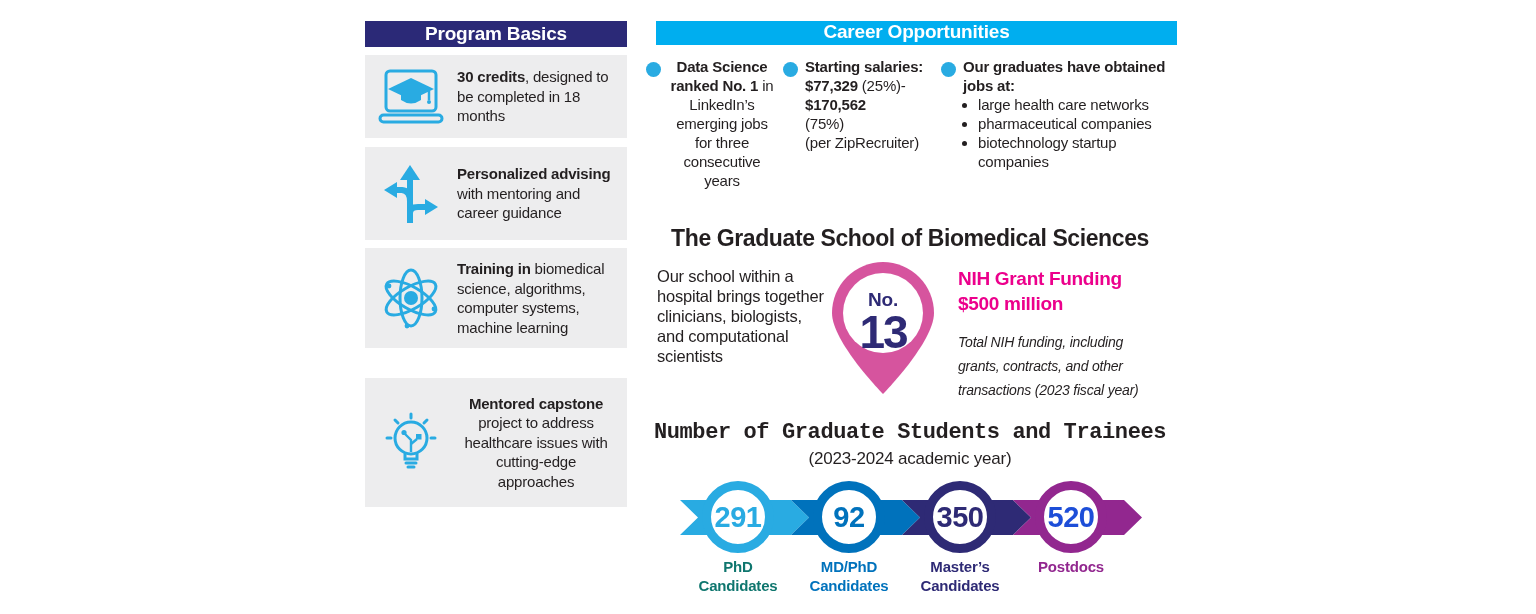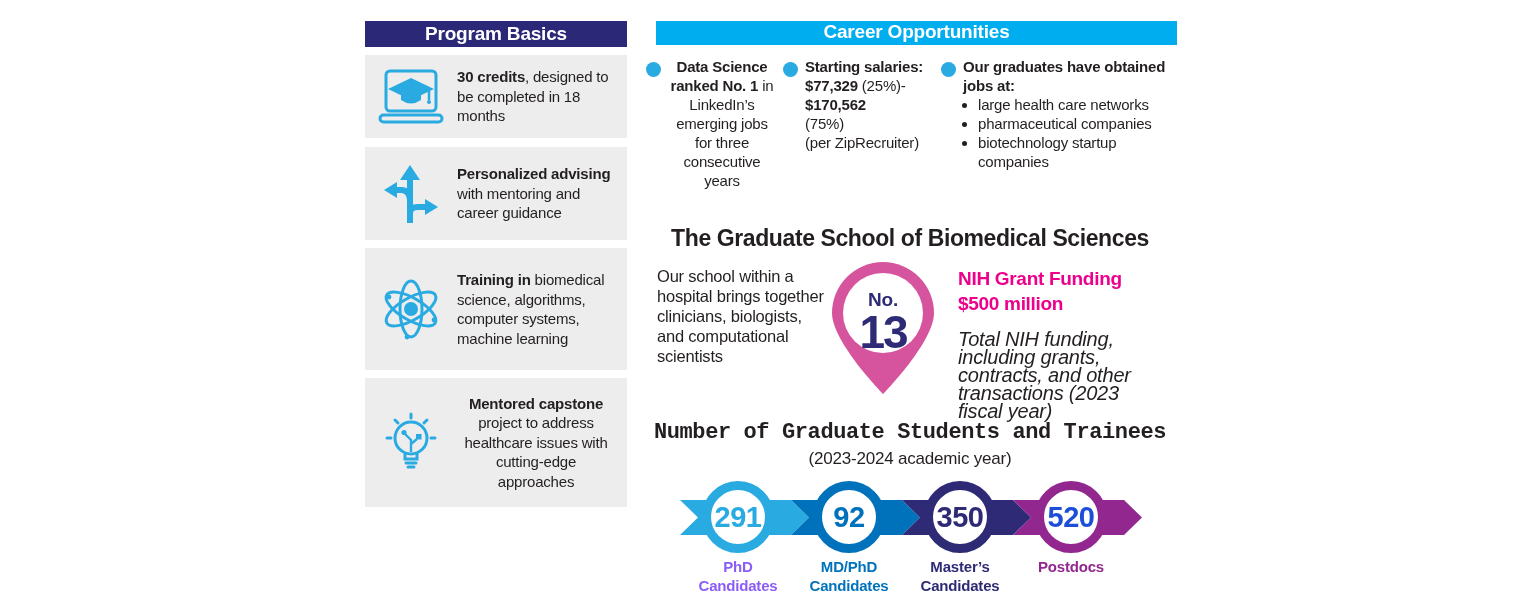--- a/index.html
+++ b/index.html
@@ -22,21 +22,21 @@
   .jobs-list{margin:0;padding-left:15px;list-style:disc;}
   .jobs-list li{margin:0;}
 
   
   .gs-title{position:absolute;left:640px;top:225px;width:540px;text-align:center;
     font-size:23px;font-weight:bold;letter-spacing:-0.4px;}
   .gs-desc{position:absolute;left:657px;top:266px;width:176px;font-size:16.5px;line-height:20px;}
   .pin-wrap{position:absolute;left:822px;top:258px;width:122px;height:139px;}
   .nih-head{position:absolute;left:958px;top:266px;width:230px;color:#EC008C;
     font-size:19px;line-height:25px;font-weight:bold;letter-spacing:-0.3px;}
-  .nih-note{position:absolute;left:958px;top:330px;width:205px;font-size:20px;line-height:18px;font-style:italic;}
+  .nih-note{position:absolute;left:958px;top:330px;width:205px;font-size:14px;line-height:24px;font-style:italic;}
 
   
   .st-title{position:absolute;left:640px;top:420px;width:540px;text-align:center;
     font-size:22px;font-weight:bold;letter-spacing:-0.4px;font-family:Liberation Mono, monospace;}
   .st-sub{position:absolute;left:640px;top:449px;width:540px;text-align:center;font-size:17px;}
   .seg{position:absolute;top:500px;}
   .circ{position:absolute;top:481px;width:54px;height:54px;border:9px solid;border-radius:50%;
     background:#fff;display:flex;align-items:center;justify-content:center;
     font-size:29px;font-weight:bold;letter-spacing:-0.5px;}
   .slabel{position:absolute;top:557px;width:92px;text-align:center;font-size:15px;line-height:19px;font-weight:bold;}
@@ -79,21 +79,21 @@
         <polygon points="30,4 20,19 40,19" fill="#29ABE2"></polygon>
         <polygon points="4,29 17,21 17,37" fill="#29ABE2"></polygon>
         <polygon points="58,46 45,38 45,54" fill="#29ABE2"></polygon>
       </svg>
     </div>
     <div class="card-text">
       <span class="lead">Personalized advising</span><span> with mentoring and career guidance</span>
     </div>
   </div>
 
-  <div class="card" style="top:248px;height:122px;">
+  <div class="card" style="top:248px;height:100px;">
     <div class="icon-box">
       <svg width="68" height="68" viewBox="0 0 68 68">
         <g stroke="#29ABE2" stroke-width="3" fill="none">
           <ellipse cx="34" cy="34" rx="28" ry="11" transform="rotate(30 34 34)"></ellipse>
           <ellipse cx="34" cy="34" rx="28" ry="11" transform="rotate(90 34 34)"></ellipse>
           <ellipse cx="34" cy="34" rx="28" ry="11" transform="rotate(150 34 34)"></ellipse>
         </g>
         <circle cx="34" cy="34" r="7" fill="#29ABE2"></circle>
         <circle cx="12" cy="22" r="2.4" fill="#29ABE2"></circle>
         <circle cx="57" cy="45" r="2.4" fill="#29ABE2"></circle>
@@ -179,21 +179,21 @@
   </div>
   <div class="nih-note">Total NIH funding, including grants, contracts, and other transactions (2023 fiscal year)</div>
 
   <div class="st-title">Number of Graduate Students and Trainees</div>
   <div class="st-sub">(2023-2024 academic year)</div>
   <div>
       <svg class="seg" style="left:680px" width="129" height="35">
         <polygon points="0,0 111,0 129,17.5 111,35 0,35 18,17.5" fill="#29ABE2"></polygon>
       </svg>
       <div class="circ" style="left:702px;border-color:#29ABE2;color:#29ABE2">291</div>
-      <div class="slabel" style="left:692px;color:#8b5cf6">PhD Candidates</div>
+      <div class="slabel" style="left:692px;color:#0f766e">PhD Candidates</div>
       <svg class="seg" style="left:791px" width="129" height="35">
         <polygon points="0,0 111,0 129,17.5 111,35 0,35 18,17.5" fill="#0072BC"></polygon>
       </svg>
       <div class="circ" style="left:813px;border-color:#0072BC;color:#0072BC">92</div>
       <div class="slabel" style="left:803px;color:#0072BC">MD/PhD Candidates</div>
       <svg class="seg" style="left:902px" width="129" height="35">
         <polygon points="0,0 111,0 129,17.5 111,35 0,35 18,17.5" fill="#2E2A75"></polygon>
       </svg>
       <div class="circ" style="left:924px;border-color:#2E2A75;color:#2E2A75">350</div>
       <div class="slabel" style="left:914px;color:#2E2A75">Master’s Candidates</div>

